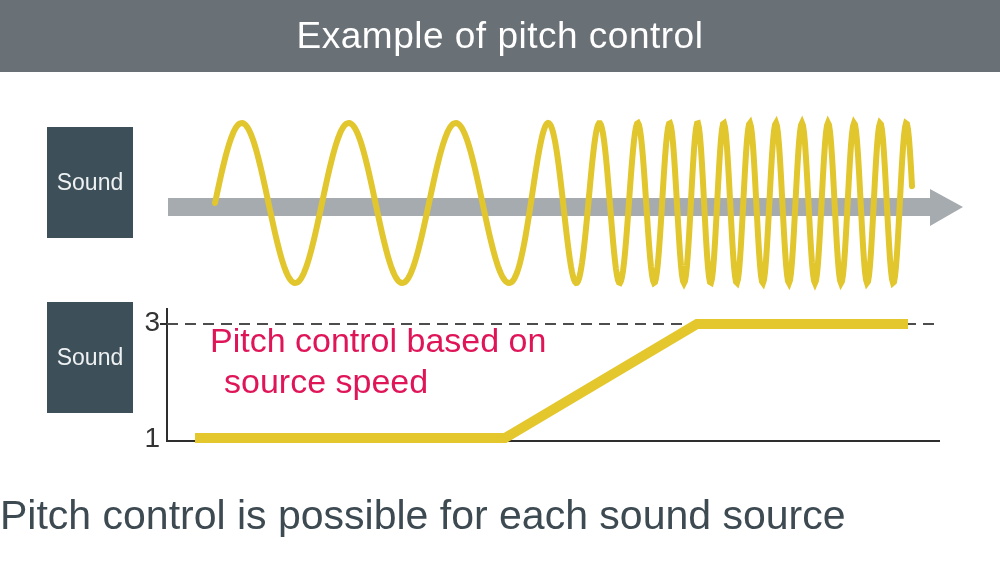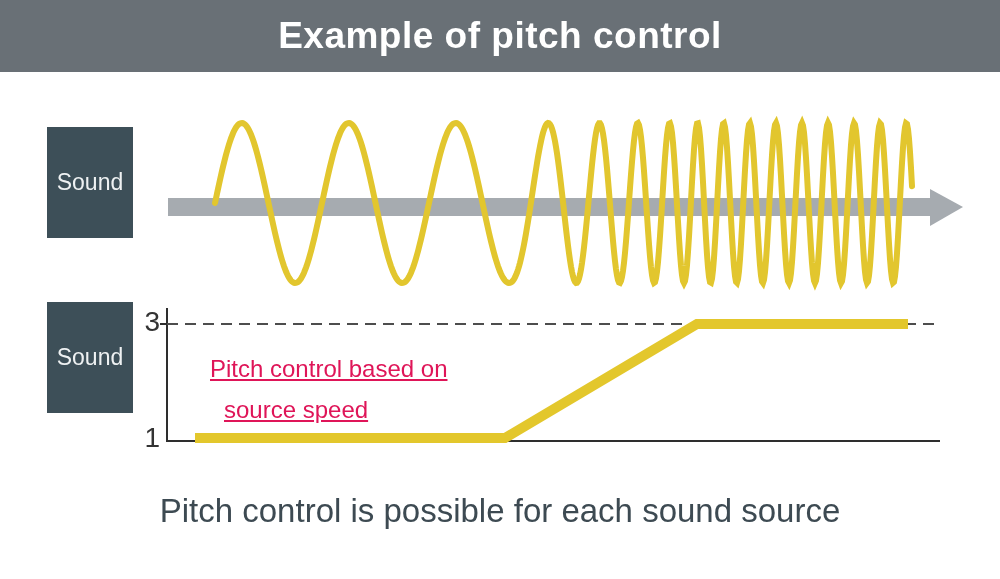--- a/index.html
+++ b/index.html
@@ -13,45 +13,45 @@
   .stage{
     position:relative; width:1000px; height:579px; overflow:hidden;
     background:#ffffff; font-family:"Liberation Sans", sans-serif;
   }
   .title-bar{
     position:absolute; left:0; top:0; width:1000px; height:72px;
     background:var(--header_bg);
     display:flex; align-items:center; justify-content:center;
   }
   .title-bar h1{
-    margin:16px; color:var(--header_text); font-size:37px; font-weight:700; letter-spacing:0.5px;
+    margin:16px; color:var(--header_text); font-size:37px; font-weight:400; letter-spacing:0.5px;
   }
   .label-box{
     position:absolute; left:47px; width:86px; height:111px;
     background:var(--panel_bg); color:var(--panel_text);
     display:flex; align-items:center; justify-content:center;
     font-size:23px;
   }
   .label-box.sound{ top:127px; }
   .label-box.pitch{ top:302px; }
   #diagram{ position:absolute; left:0; top:0; }
   .ytick{
     position:absolute; left:118px; width:42px; text-align:right;
     color:var(--tick_label_color); font-size:28px; line-height:30px;
   }
   .ytick-3{ top:307px; }
   .ytick-1{ top:423px; }
   .annotation{
-    position:absolute; left:210px; top:348px;
-    color:var(--annotation_red); font-size:24px; line-height:41px; white-space:nowrap;text-decoration:underline;
+    position:absolute; left:210px; top:320px;
+    color:var(--annotation_red); font-size:34px; line-height:41px; white-space:nowrap;
   }
   .annotation .line2{ padding-left:14px; }
   .caption{
     position:absolute; left:0; top:492px; width:1000px;
-    text-align:center; color:var(--caption_color); font-size:33px; white-space:nowrap;
+    color:var(--caption_color); font-size:41px; white-space:nowrap;
   }
 </style>
 </head>
 <body>
 
 <div class="stage">
 
   <header class="title-bar">
     <h1>Example of pitch control</h1>
   </header>

